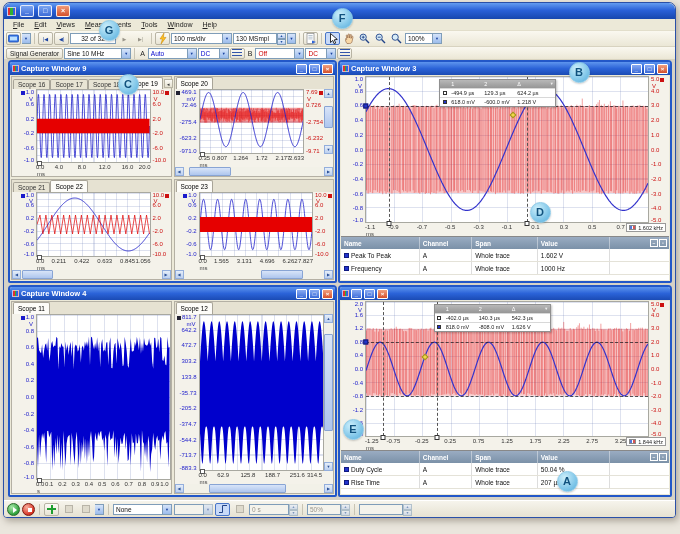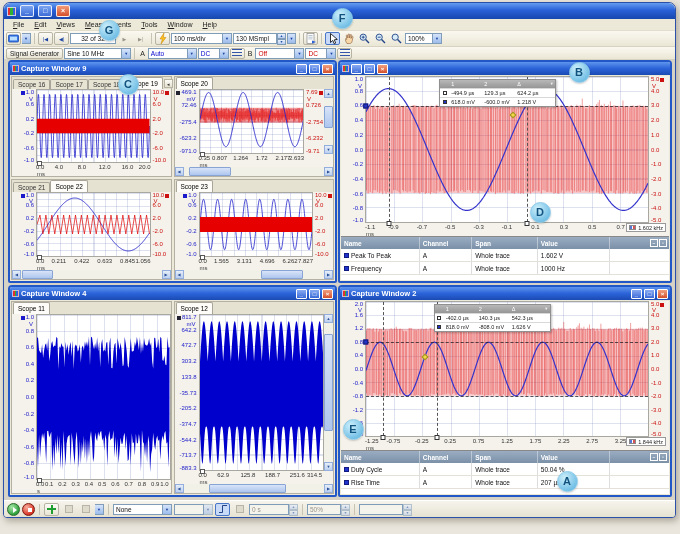--- a/index.html
+++ b/index.html
@@ -535,20 +535,21 @@
                   <div class="sbthumb" style="left: 55%; width: 30%;"></div>
                 </div>
                 <span class="sbarrow">▶</span>
               </div>
             </div>
           </div>
         </div>
         <div class="capwin" style="left: 334px; top: 0px; width: 334px; height: 223px;">
           <div class="capwin-tb">
             <span class="cw-icon"></span>
+            <span class="capwin-title">Capture Window 3</span>
             <span class="cwbtn">_</span>
             <span class="cwbtn">□</span>
             <span class="cwbtn close">×</span>
           </div>
           <div class="capwin-body single">
             <div class="panel" style="border: none;">
               <div class="panel-mid">
                 <div class="ycol" style="color: rgb(34, 34, 204);">
                   <span class="ylab" style="top: 0%; transform: none;">1.0</span>
                   <span class="ylab" style="top: 10%; transform: translateY(-50%);">0.8</span>
@@ -765,21 +766,20 @@
                   <div class="sbthumb" style="left: 18%; width: 55%;"></div>
                 </div>
                 <span class="sbarrow">▶</span>
               </div>
             </div>
           </div>
         </div>
         <div class="capwin" style="left: 334px; top: 225px; width: 334px; height: 212px;">
           <div class="capwin-tb">
             <span class="cw-icon"></span>
-            <span class="capwin-title">Capture Window 2</span>
             <span class="cwbtn">_</span>
             <span class="cwbtn">□</span>
             <span class="cwbtn close">×</span>
           </div>
           <div class="capwin-body single">
             <div class="panel" style="border: none;">
               <div class="panel-mid">
                 <div class="ycol" style="color: rgb(34, 34, 204);">
                   <span class="ylab" style="top: 0%; transform: none;">2.0</span>
                   <span class="ylab" style="top: 10%; transform: translateY(-50%);">1.6</span>

